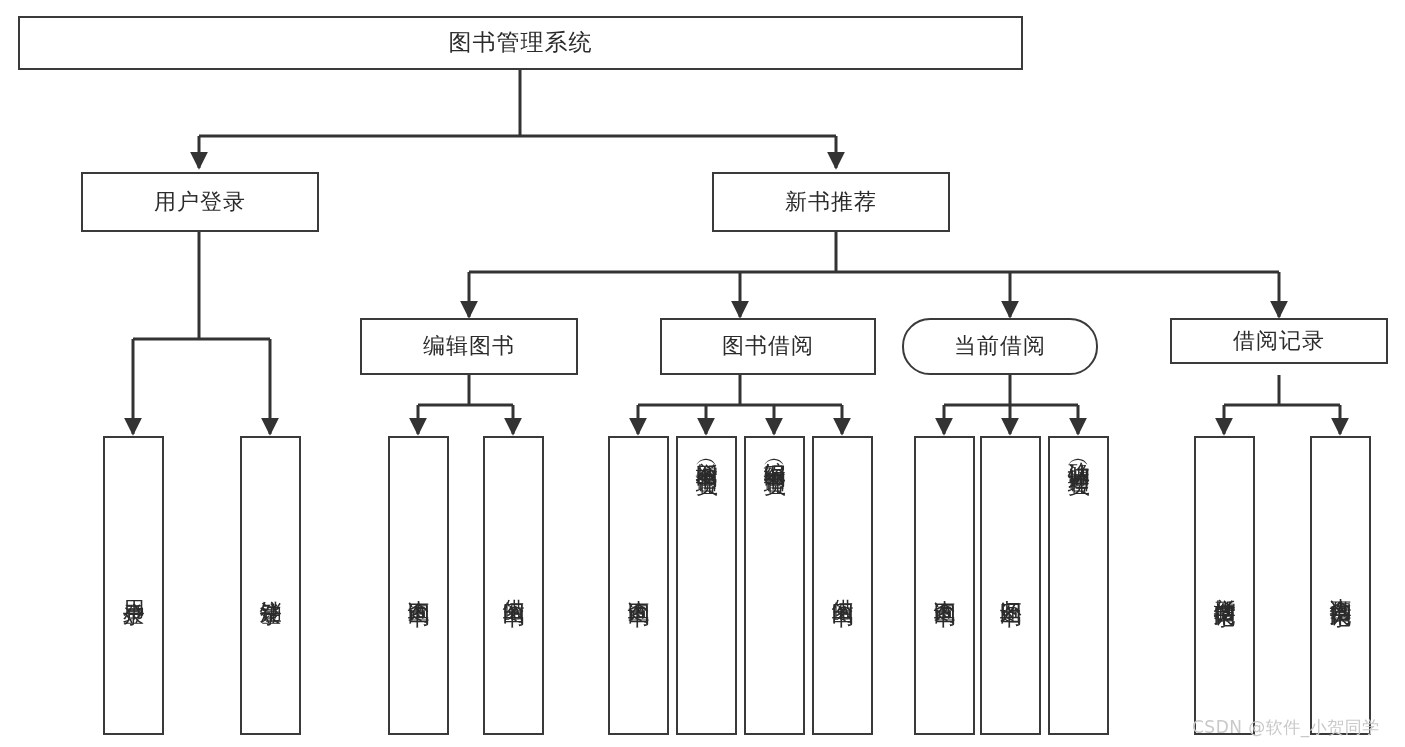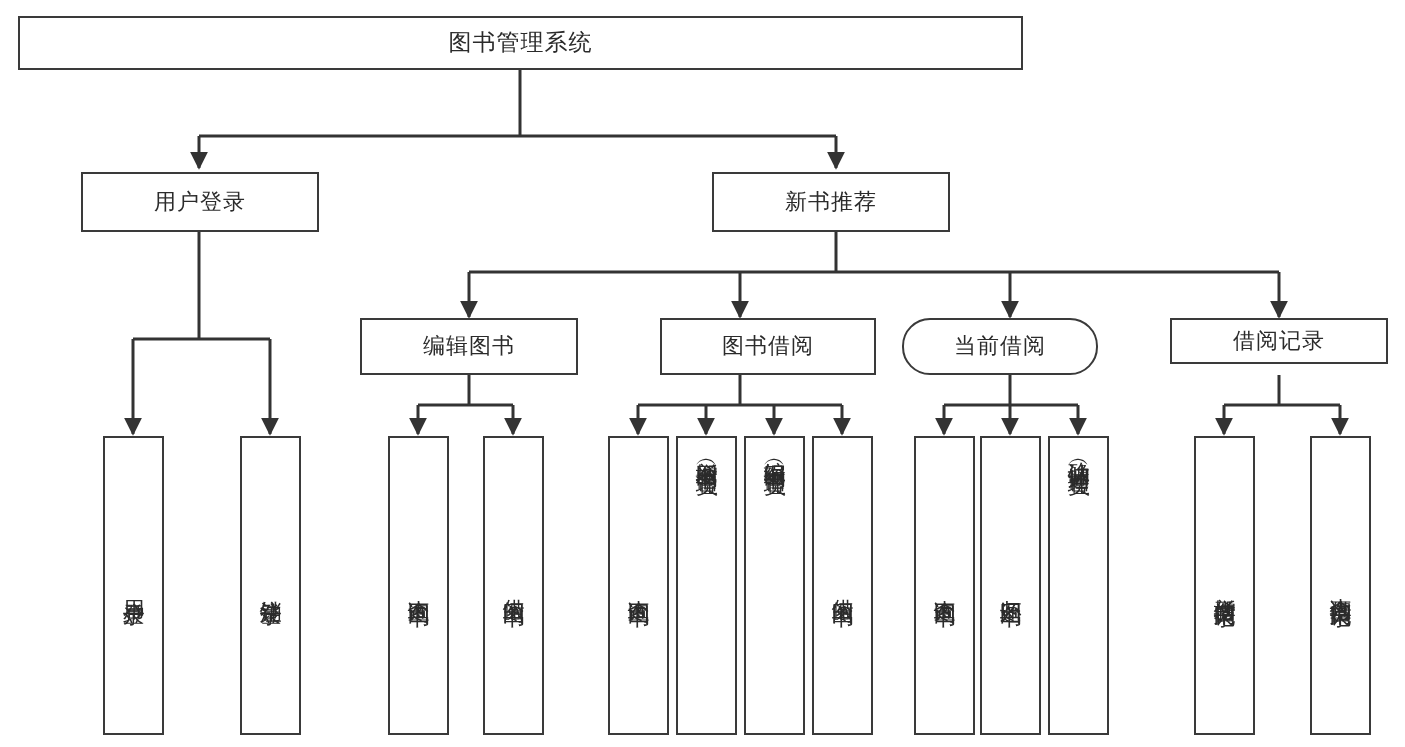--- a/index.html
+++ b/index.html
@@ -227,14 +227,15 @@
   </div>
 
   <div class="node vertical centered" style="left:1194px; top:436px; width:61px; height:299px;">
     <span class="label">新增借阅记录</span>
   </div>
 
   <div class="node vertical centered" style="left:1310px; top:436px; width:61px; height:299px;">
     <span class="label">查询借阅记录</span>
   </div>
 
+  <div class="watermark" style="left:1192px; top:716px;">CSDN @软件_小贺同学</div>
 
 </div>
 
 </body></html>

